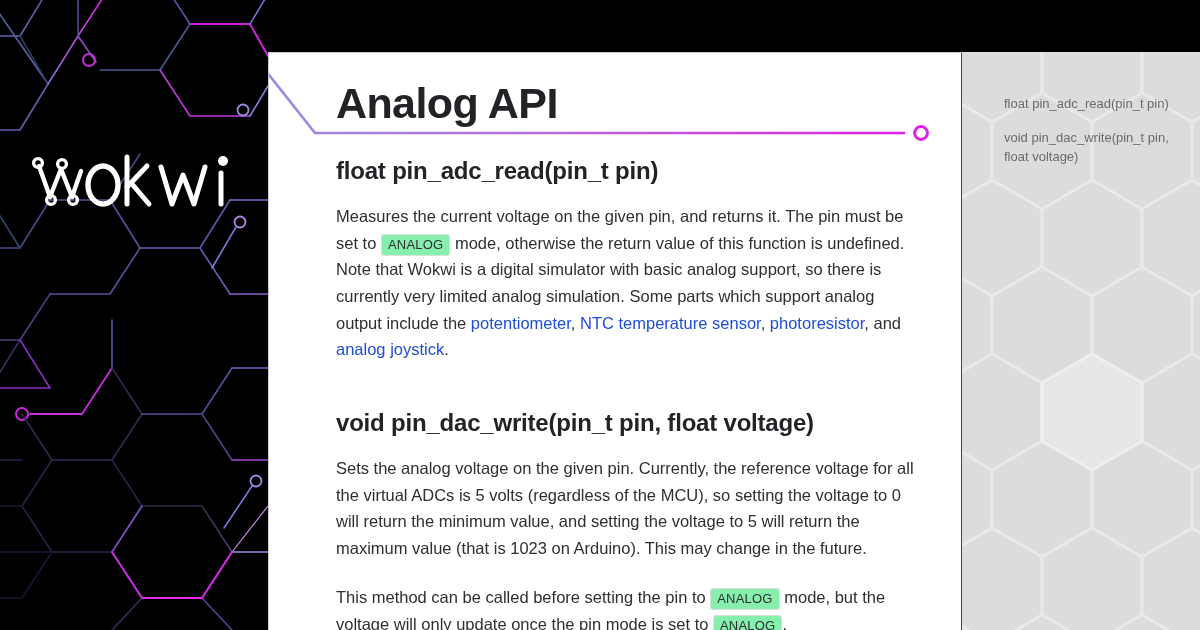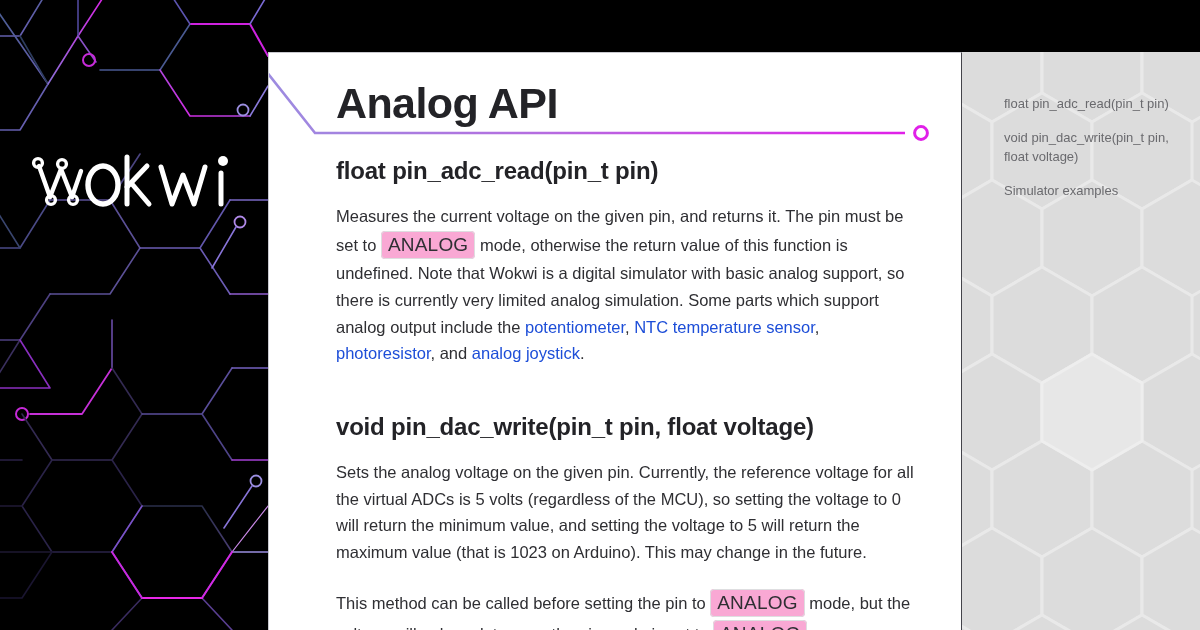--- a/index.html
+++ b/index.html
@@ -48,22 +48,22 @@
   }
   h2.sec.second{ margin-top:46px; }
   p.body{
     font-size:16.5px; color:#2f2f33; line-height:1.62;
     margin-top:17px; max-width:645px;
   }
   p.body.tight{ margin-top:22px; }
   a.lnk{ color:#1d4ed8; text-decoration:none; }
   code.chip{
     font-family:"Liberation Sans", sans-serif;
-    font-size:19px; color:#2f2f33;
-    background:#f9a8d4; border:1px solid #dedee0;
+    font-size:13px; color:#2f2f33;
+    background:#86efac; border:1px solid #dedee0;
     border-radius:4px; padding:2px 6px 3px; white-space:nowrap;
     letter-spacing:0.2px;
   }
 
   
   .toc{
     position:absolute; left:962px; top:52px; width:238px; height:578px;
     background:#dcdcdc; overflow:hidden;
   }
   .toc-hex-svg{ position:absolute; left:0; top:0; width:238px; height:578px; }
@@ -236,17 +236,16 @@
         <use href="#hexrow" x="-50" y="435"></use>
         <use href="#hexrow" x="0" y="522"></use>
         <use href="#hexrow" x="-50" y="609"></use>
       </g>
       <polygon points="130,302 180,331 180,389 130,418 80,389 80,331" fill="#e7e7e7" stroke="#eeeeee" stroke-width="3"></polygon>
     </svg>
 
     <div class="toc-list">
       <a class="toc-item" href="#">float pin_adc_read(pin_t pin)</a>
       <a class="toc-item" href="#">void pin_dac_write(pin_t pin, float voltage)</a>
-      <a class="toc-item" href="#">Simulator examples</a>
     </div>
   </div>
 
 </div>
 
 </body></html>

